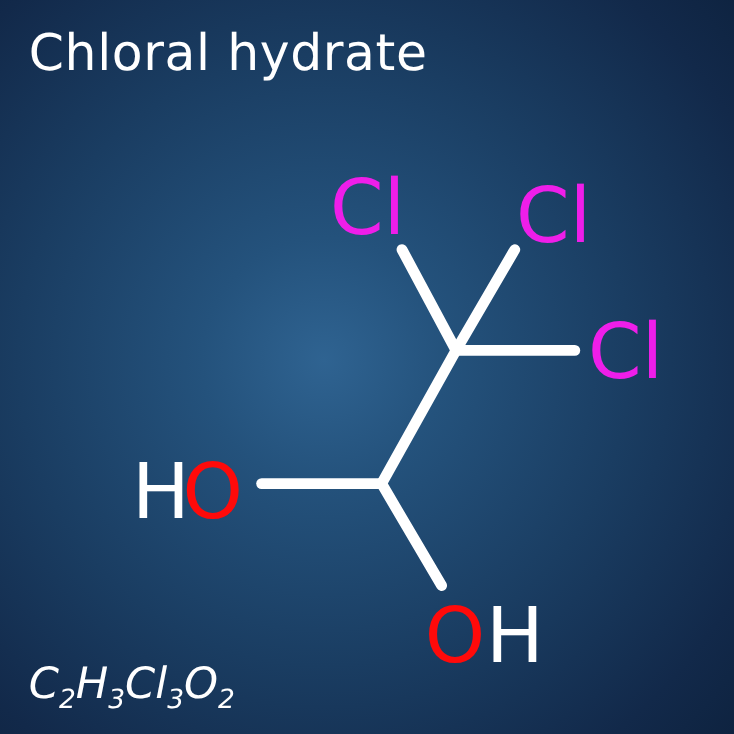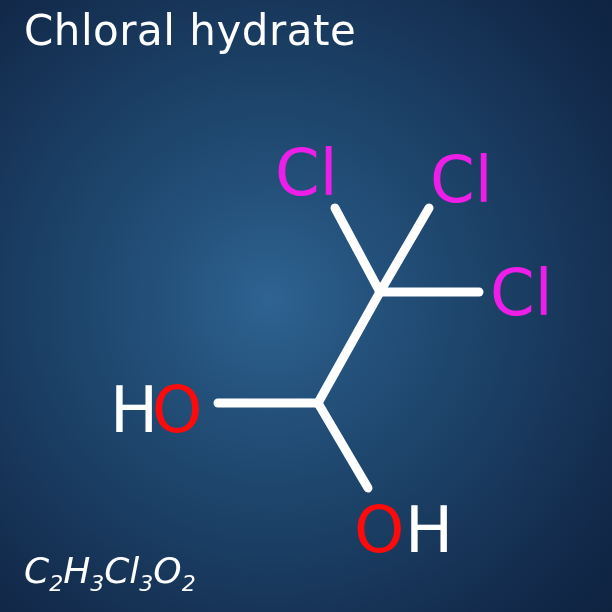--- a/index.html
+++ b/index.html
@@ -5,21 +5,21 @@
   html, body { margin: 0; padding: 0; }
   body { width: 612px; height: 612px; overflow: hidden; }
   .canvas {
     position: relative;
     width: 612px; height: 612px;
     background: radial-gradient(circle at 270px 300px, #2f6391 0%, #24527c 22%, #1a3d62 55%, #12294a 85%, #0e2340 100%);
     font-family: "DejaVu Sans", sans-serif;
     overflow: hidden;
   }
   .title {
-    position: absolute; left: 24px; top: 10px;
+    position: absolute; left: 24px; top: 23px;
     color: #ffffff; font-size: 42px; font-weight: 400;
     letter-spacing: 0.5px; line-height: 1;
   }
   .watermark {
     position: absolute; left: 18px; top: 12px;
     color: rgba(255,255,255,0.92); font-size: 21px; line-height: 1;
     letter-spacing: -0.5px;
   }
   .watermark .brand { font-weight: 700; }
   .watermark .reg { font-size: 8px; vertical-align: top; }

